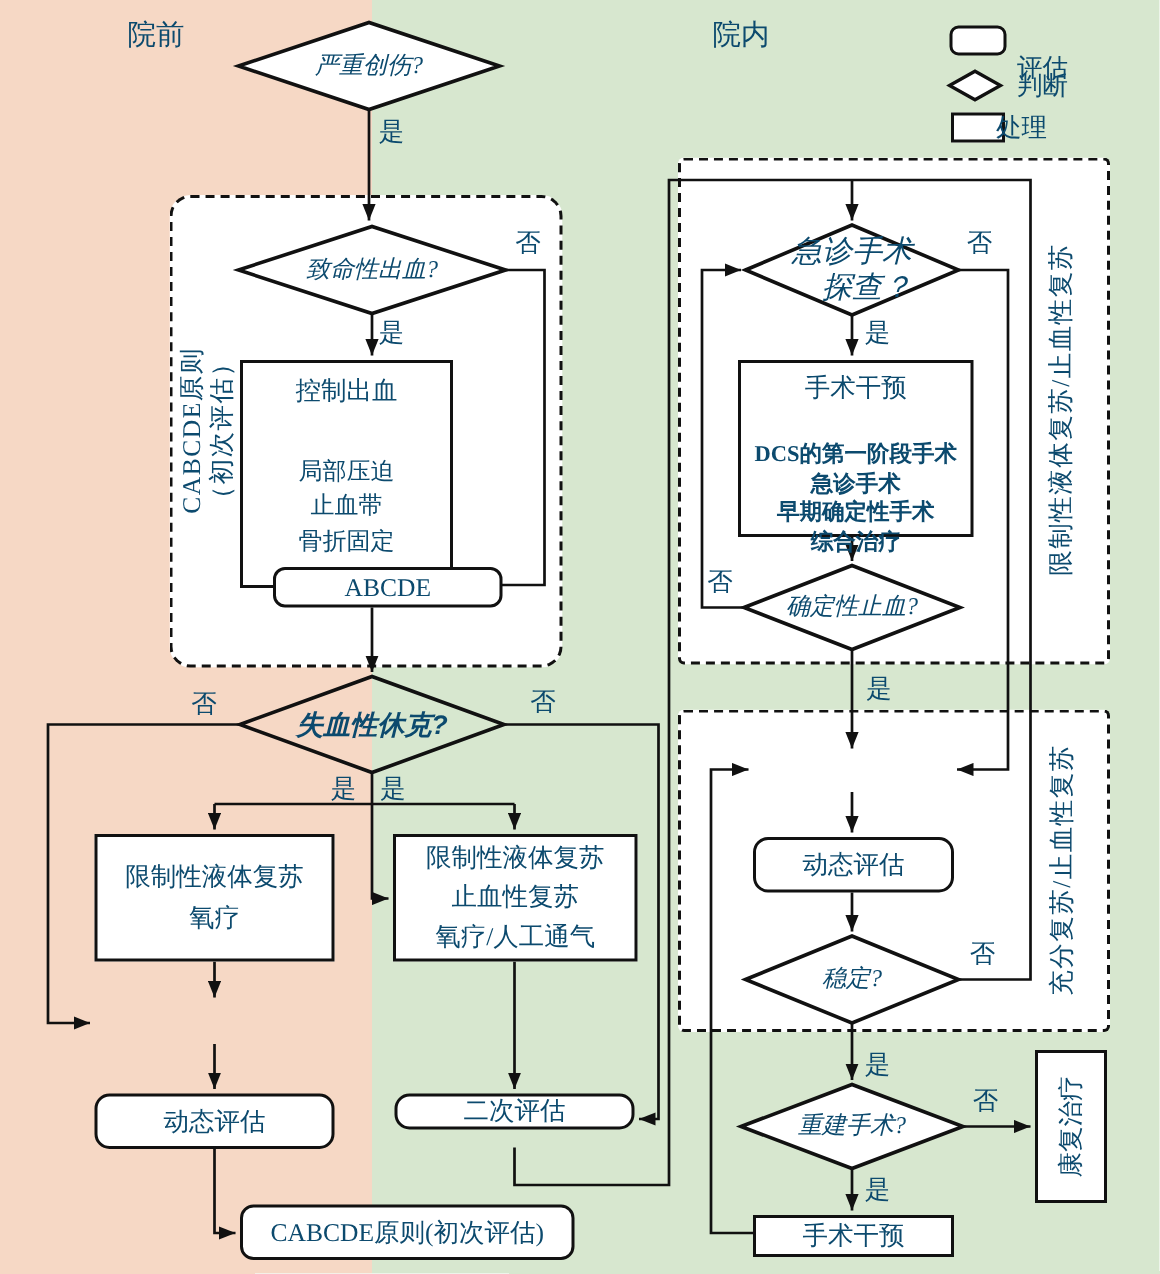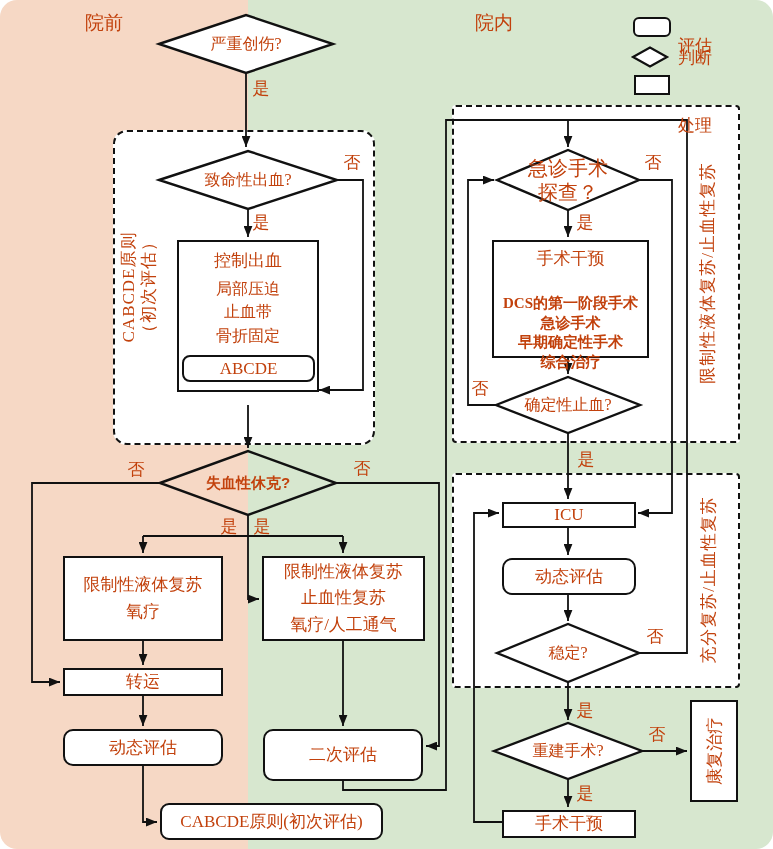--- a/index.html
+++ b/index.html
@@ -1,29 +1,29 @@
 <!DOCTYPE html>
 <html><head>
 <meta charset="utf-8">
 <style>
   html,body{margin:0;padding:0;background:#fff;}
   #canvas{position:relative;width:773px;height:849px;overflow:hidden;
-          font-family:"Liberation Serif","DejaVu Serif",serif;color:#c2410c;border-radius:17px;}
+          font-family:"Liberation Serif","DejaVu Serif",serif;color:#0c4a6e;}
   .bg{position:absolute;top:0;height:849px;}
   .dash{position:absolute;box-sizing:border-box;background:#fff;border:2.5px dashed #111;}
   .node{position:absolute;box-sizing:border-box;background:#fff;border:2.4px solid #111;
         display:flex;align-items:center;justify-content:center;text-align:center;
         font-size:17px;line-height:1.25;}
   .node.col{flex-direction:column;justify-content:flex-start;}
   .lbl{position:absolute;transform:translate(-50%,-50%);font-size:17px;white-space:nowrap;}
-  .dlabel{position:absolute;transform:translate(-50%,-50%);text-align:center;white-space:nowrap;}
+  .dlabel{position:absolute;transform:translate(-50%,-50%);text-align:right;white-space:nowrap;font-style:italic;}
   .vlabel{position:absolute;transform:translate(-50%,-50%) rotate(-90deg);
           white-space:nowrap;font-size:17px;letter-spacing:1px;text-align:center;}
   svg{position:absolute;left:0;top:0;}
-  .sans{font-family:"Liberation Sans","DejaVu Sans",sans-serif;font-weight:bold;font-size:15px;}
+  .sans{font-family:"Liberation Sans","DejaVu Sans",sans-serif;font-weight:bold;font-size:18px;}
   .small{font-size:15px;}
 </style>
 </head>
 <body>
 
 <div id="canvas">
 
   <div class="bg" id="bgL" style="left: 0px; width: 248px; background: rgb(246, 216, 197);"></div>
   <div class="bg" id="bgR" style="left: 248px; width: 525px; background: rgb(215, 231, 207);"></div>
 
@@ -79,86 +79,80 @@
       <polygon points="497,653 568,624 639,653 568,682"></polygon>
       <polygon points="494,751 568,723 642,751 568,779"></polygon>
       <polygon points="633,57 650,47.5 667,57 650,66.5" stroke-width="2.2"></polygon>
     </g>
   </svg>
 
   <div class="node" style="left:633px;top:17px;width:38px;height:20px;border-radius:6px;border-width:2.2px;"></div>
   <div class="node" style="left:634px;top:75px;width:36px;height:20px;border-width:2.2px;"></div>
   <div class="lbl" style="left:695px;top:45px;">评估</div>
   <div class="lbl" style="left:695px;top:57px;">判断</div>
-  <div class="lbl" style="left:695px;top:85px;margin-top:40px;">处理</div>
+  <div class="lbl" style="left:681px;top:85px;">处理</div>
 
   <div class="dlabel" style="left:246px;top:44px;">严重创伤?</div>
   <div class="dlabel" style="left:248px;top:180px;">致命性出血?</div>
   <div class="dlabel sans" style="left:248px;top:483px;">失血性休克?</div>
   <div class="dlabel" style="left:568px;top:180px;font-size:20px;line-height:1.2;">
     <div>急诊手术</div>
     <div>探查？</div>
   </div>
   <div class="dlabel" style="left:568px;top:405px;font-size:16px;">确定性止血?</div>
   <div class="dlabel" style="left:568px;top:653px;">稳定?</div>
   <div class="dlabel" style="left:568px;top:751px;">重建手术?</div>
 
-  <div class="node col" style="left:177px;top:240px;width:142px;height:152px;padding-top:8px;">
+  <div class="node col" style="left:160px;top:240px;width:142px;height:152px;padding-top:8px;">
     <div>控制出血</div>
-    <div class="small" style="margin-top:6px;line-height:1.45;font-size:16px;">
+    <div class="small" style="margin-top:32px;line-height:1.45;font-size:16px;">
       <div>局部压迫</div>
       <div>止血带</div>
       <div>骨折固定</div>
     </div>
   </div>
 
-  <div class="node" style="left:182px;top:355px;width:133px;height:27px;border-radius:8px;font-family:Liberation Serif, serif;">
+  <div class="node" style="left:182px;top:378px;width:153px;height:27px;border-radius:8px;font-family:Liberation Serif, serif;">
     <span>ABCDE</span>
   </div>
 
   <div class="node col" style="left:63px;top:556px;width:160px;height:85px;justify-content:center;line-height:1.55;">
     <div>限制性液体复苏</div>
     <div>氧疗</div>
   </div>
 
   <div class="node col" style="left:262px;top:556px;width:163px;height:85px;justify-content:center;line-height:1.55;">
     <div>限制性液体复苏</div>
     <div>止血性复苏</div>
     <div>氧疗/人工通气</div>
   </div>
 
-  <div class="node" style="left:63px;top:668px;width:160px;height:28px;">
-    <span>转运</span>
-  </div>
 
   <div class="node" style="left:63px;top:729px;width:160px;height:37px;border-radius:10px;">
     <span>动态评估</span>
   </div>
 
   <div class="node" style="left:160px;top:803px;width:223px;height:37px;border-radius:9px;">
     <span>CABCDE原则(初次评估)</span>
   </div>
 
-  <div class="node" style="left:263px;top:729px;width:160px;height:52px;border-radius:10px;">
+  <div class="node" style="left:263px;top:729px;width:160px;height:24px;border-radius:10px;">
     <span>二次评估</span>
   </div>
 
   <div class="node col" style="left:492px;top:240px;width:157px;height:118px;padding-top:6px;">
     <div>手术干预</div>
     <div style="margin-top:25px;line-height:1.3;font-size:15px;font-weight:bold;">
       <div>DCS的第一阶段手术</div>
       <div>急诊手术</div>
       <div>早期确定性手术</div>
       <div>综合治疗</div>
     </div>
   </div>
 
-  <div class="node" style="left:502px;top:502px;width:134px;height:26px;">
-    <span>ICU</span>
-  </div>
 
   <div class="node" style="left:502px;top:558px;width:134px;height:37px;border-radius:10px;">
     <span>动态评估</span>
   </div>
 
   <div class="node" style="left:690px;top:700px;width:48px;height:102px;"></div>
   <div class="vlabel" style="left:714px;top:751px;letter-spacing:0;">康复治疗</div>
 
   <div class="node" style="left:502px;top:810px;width:134px;height:28px;">
     <span>手术干预</span>

